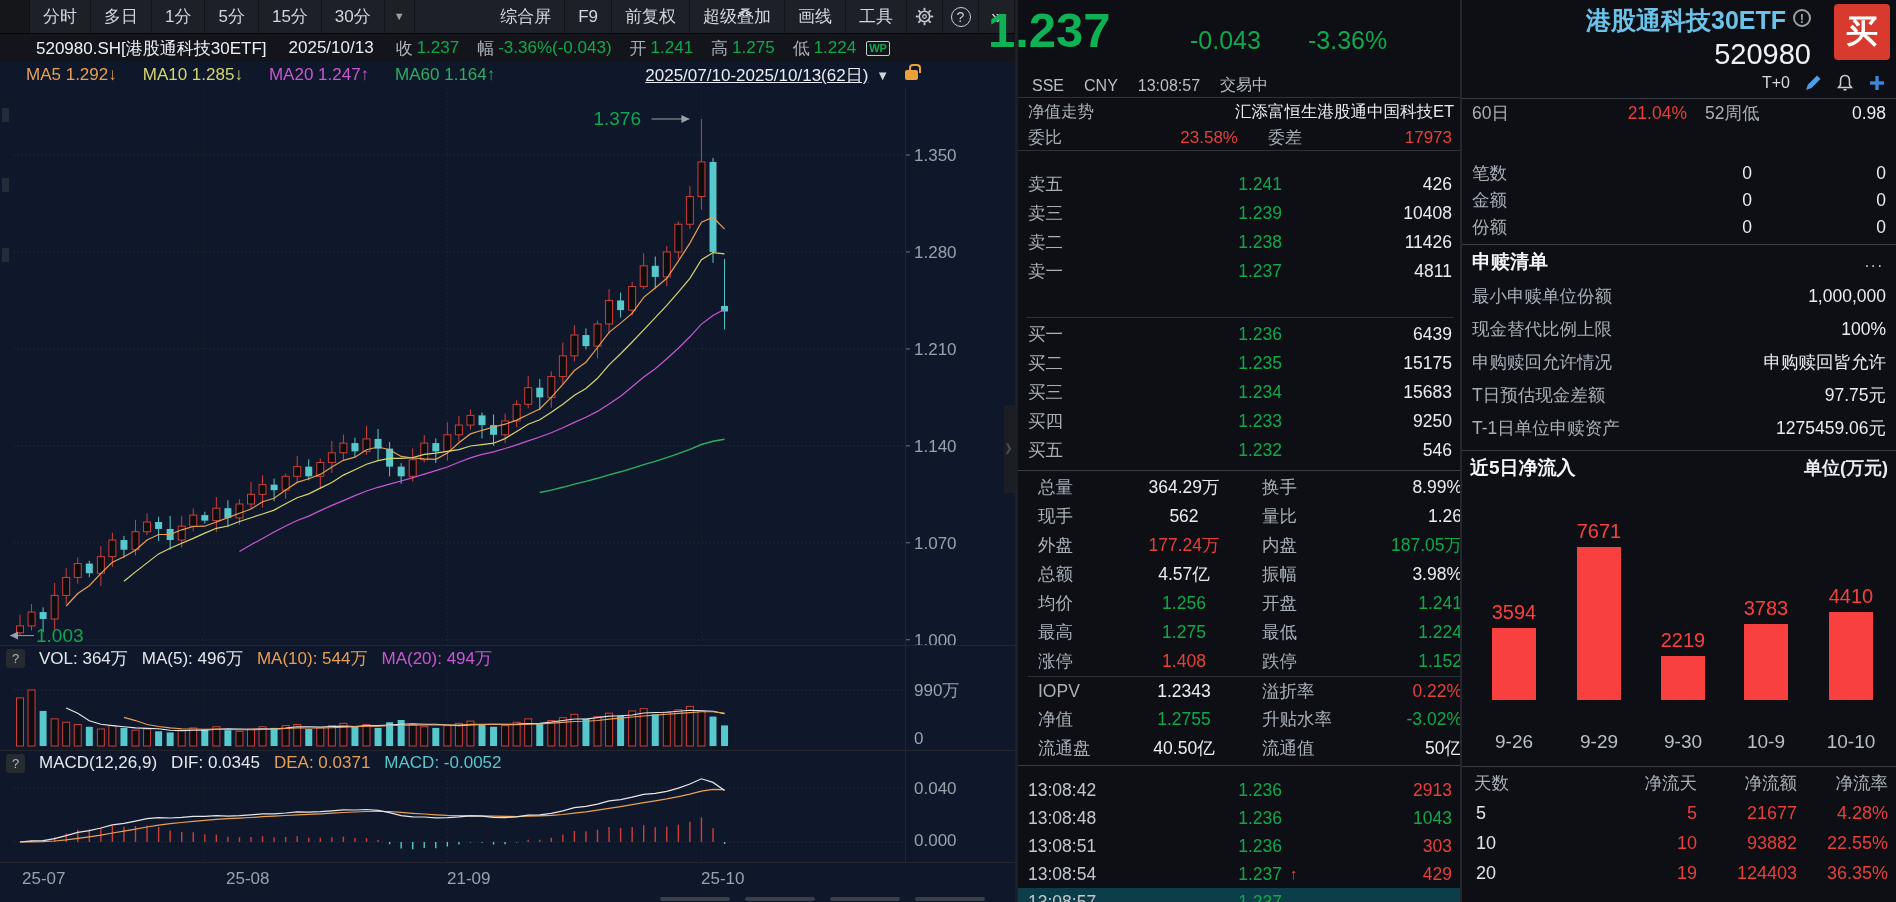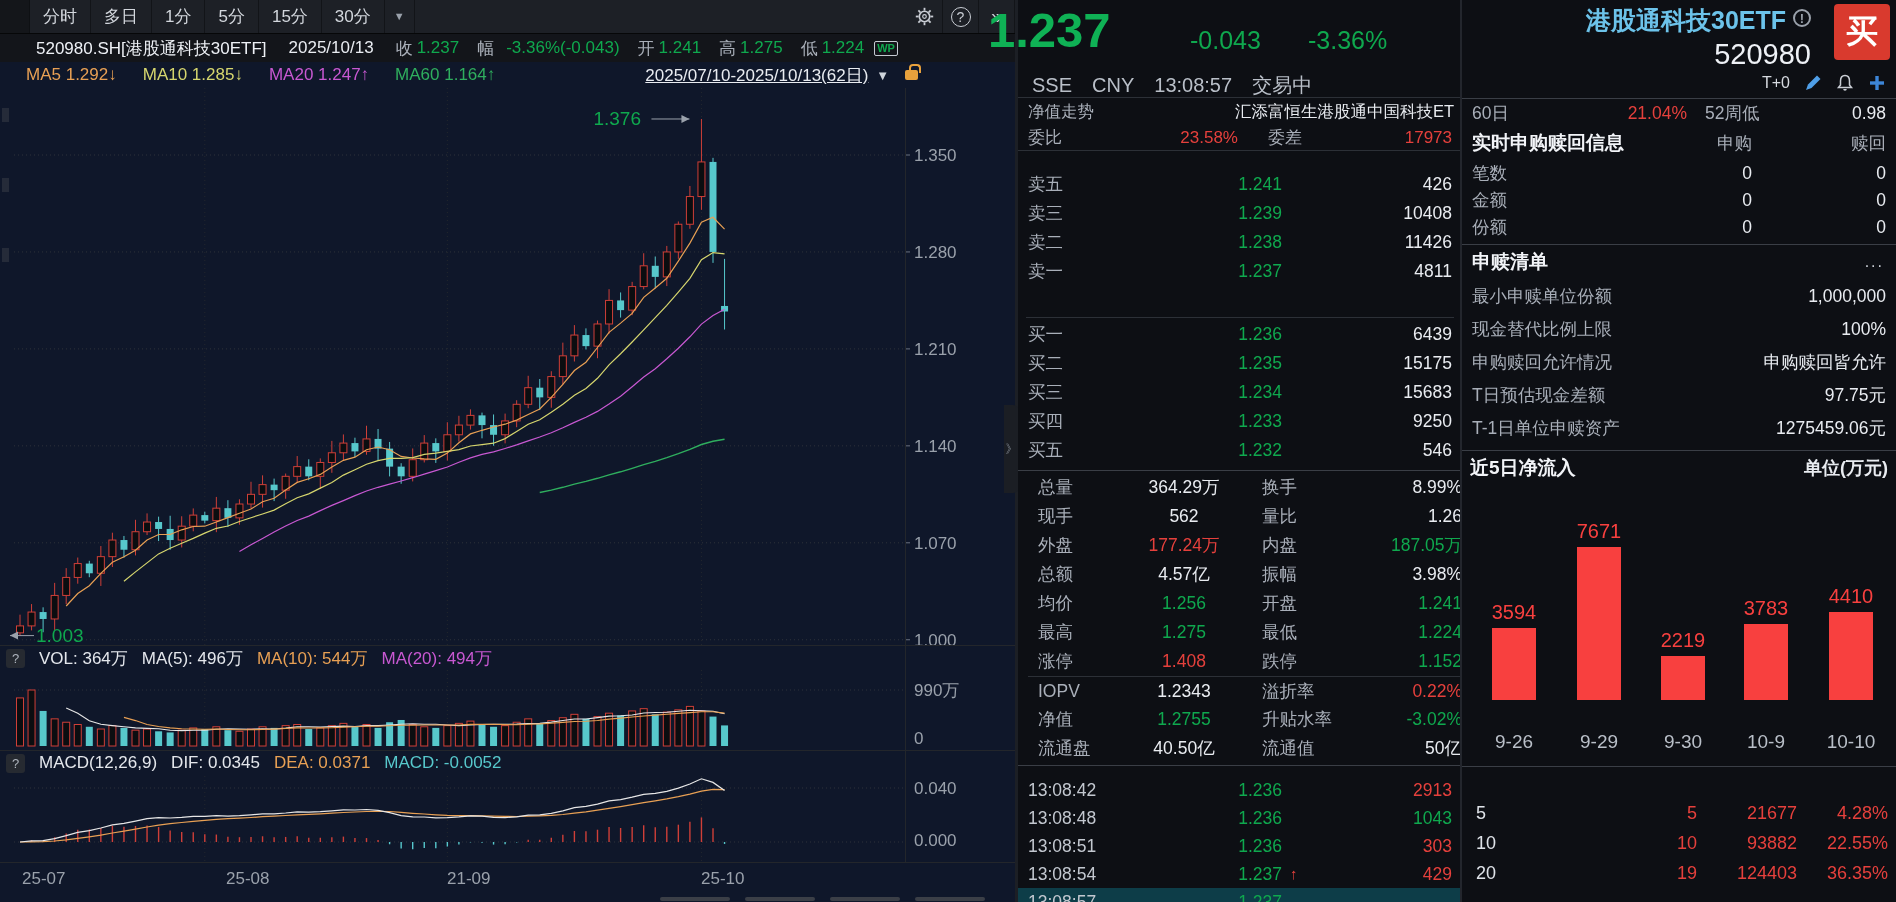--- a/index.html
+++ b/index.html
@@ -53,21 +53,21 @@
   #div2{position:absolute;left:1460px;top:0;width:2px;height:902px;background:#23262d}
   #collapse-tab{position:absolute;left:1004px;top:405px;width:15px;height:88px;background:#1b1e24;
                 border-radius:0 6px 6px 0;color:#8b929c;font-size:12px;display:flex;align-items:center;justify-content:center}
 
   
   #mid{position:absolute;left:1018px;top:0;width:444px;height:902px;background:#0d0f14;overflow:visible}
   #big-price{position:absolute;left:-30px;top:2px;font-size:49px;font-weight:bold;color:#0fb155}
   #chg{position:absolute;left:172px;top:26px;font-size:25px;color:#0fa84e}
   #chg-pct{position:absolute;left:290px;top:26px;font-size:25px;color:#0fa84e}
   #sse-row{position:absolute;left:0;top:74px;width:100%;height:24px;border-bottom:1px solid #2c3037;
-           display:flex;gap:20px;padding:0 2px 0 14px;font-size:20px;color:#b9bfc8;align-items:center}
+           display:flex;gap:20px;padding:0 2px 0 14px;font-size:16px;color:#b9bfc8;align-items:center}
   #nav-row{position:absolute;left:0;top:99px;width:100%;height:25px;display:flex;justify-content:space-between;
            padding:0 8px 0 10px;font-size:16.5px;align-items:center}
   #weibi-row{position:absolute;left:0;top:124px;width:100%;height:27px;line-height:27px;font-size:17px;
              border-bottom:1px solid #2c3037}
   .wb-l{position:absolute;left:10px;color:#a9afb9}
   .wb-v{position:absolute;left:110px;width:110px;text-align:right;color:#e5403c}
   .wb-l2{position:absolute;left:250px;color:#a9afb9}
   .wb-v2{position:absolute;right:10px;color:#e5403c}
   #asks{position:absolute;left:0;top:170px;width:100%}
   #bids{position:absolute;left:0;top:320px;width:100%}
@@ -154,20 +154,28 @@
     <div id="tb-periods" style="display: flex;">
         <div class="tb-btn">分时</div>
         <div class="tb-btn">多日</div>
         <div class="tb-btn">1分</div>
         <div class="tb-btn">5分</div>
         <div class="tb-btn">15分</div>
         <div class="tb-btn">30分</div>
       </div>
     <div class="tb-dd">▼</div>
     <div class="tb-spacer"></div>
+    <div id="tb-actions" style="display: flex;">
+        <div class="tb-btn">综合屏</div>
+        <div class="tb-btn">F9</div>
+        <div class="tb-btn">前复权</div>
+        <div class="tb-btn">超级叠加</div>
+        <div class="tb-btn">画线</div>
+        <div class="tb-btn">工具</div>
+      </div>
     <div class="tb-icon">
       <svg width="19" height="19" viewBox="0 0 19 19" style="position:static">
         <circle cx="9.5" cy="9.5" r="5.2" fill="none" stroke="#c9cdd4" stroke-width="1.6"></circle>
         <circle cx="9.5" cy="9.5" r="1.8" fill="none" stroke="#c9cdd4" stroke-width="1.2"></circle>
         <g stroke="#c9cdd4" stroke-width="1.8">
           <line x1="9.5" y1="0.8" x2="9.5" y2="3.6"></line>
             <line x1="9.5" y1="15.4" x2="9.5" y2="18.2"></line>
           <line x1="0.8" y1="9.5" x2="3.6" y2="9.5"></line>
             <line x1="15.4" y1="9.5" x2="18.2" y2="9.5"></line>
           <line x1="3.4" y1="3.4" x2="5.3" y2="5.3"></line>
@@ -184,21 +192,21 @@
       <span>»</span>
     </div>
   </div>
 
   <div id="info-row">
     <span class="sym">520980.SH[港股通科技30ETF]</span>
     <span class="wv" style="margin-left:22px">2025/10/13</span>
     <span class="lblc" style="margin-left:22px">收</span>
     <span class="g" style="margin-left:4px">1.237</span>
     <span class="lblc" style="margin-left:18px">幅</span>
-    <span class="g" style="margin-left:12px">-3.36%(-0.043)</span>
+    <span class="g" style="margin-left:4px">-3.36%(-0.043)</span>
     <span class="lblc" style="margin-left:18px">开</span>
     <span class="g" style="margin-left:4px">1.241</span>
     <span class="lblc" style="margin-left:18px">高</span>
     <span class="g" style="margin-left:4px">1.275</span>
     <span class="lblc" style="margin-left:18px">低</span>
     <span class="g" style="margin-left:4px">1.224</span>
     <span class="wp-badge">WP</span>
   </div>
 
   <div id="ma-row">
@@ -750,25 +758,20 @@
           <line x1="9" y1="2" x2="9" y2="16" stroke="#3d86d8" stroke-width="3.4"></line>
           <line x1="2" y1="9" x2="16" y2="9" stroke="#3d86d8" stroke-width="3.4"></line>
       </svg>
     </div>
     <div id="r60">
       <span class="r60-l1">60日</span>
       <span class="r60-v1">21.04%</span>
       <span class="r60-l2">52周低</span>
       <span class="r60-v2">0.98</span>
     </div>
-    <div id="sub-title-row">
-      <span class="t sect-title">实时申购赎回信息</span>
-      <span class="sub-c1h">申购</span>
-      <span class="sub-c2h">赎回</span>
-    </div>
     <div id="sub-rows">
         <div class="sub-row">
           <span class="sub-l">笔数</span>
           <span class="sub-v1">0</span>
           <span class="sub-v2">0</span>
         </div>
         <div class="sub-row">
           <span class="sub-l">金额</span>
           <span class="sub-v1">0</span>
           <span class="sub-v2">0</span>
@@ -822,20 +825,26 @@
         <div class="nf-val" style="left: 176px; top: 146px;">2219</div>
         <div class="nf-date" style="left: 176px;">9-30</div>
         <div class="nf-bar" style="left: 282px; top: 141px; height: 76px; background: rgb(248, 64, 63);"></div>
         <div class="nf-val" style="left: 259px; top: 114px;">3783</div>
         <div class="nf-date" style="left: 259px;">10-9</div>
         <div class="nf-bar" style="left: 367px; top: 129px; height: 88px; background: rgb(248, 64, 63);"></div>
         <div class="nf-val" style="left: 344px; top: 102px;">4410</div>
         <div class="nf-date" style="left: 344px;">10-10</div>
       </div>
     <div class="sec" style="top:766px"></div>
+    <div id="nf-head">
+      <span class="nfh0">天数</span>
+      <span class="nfh1">净流天</span>
+      <span class="nfh2">净流额</span>
+      <span class="nfh3">净流率</span>
+    </div>
     <div id="nf-rows">
         <div class="nf-row">
           <span class="nfc0">5</span>
           <span class="nfc1">5</span>
           <span class="nfc2">21677</span>
           <span class="nfc3">4.28%</span>
         </div>
         <div class="nf-row">
           <span class="nfc0">10</span>
           <span class="nfc1">10</span>

